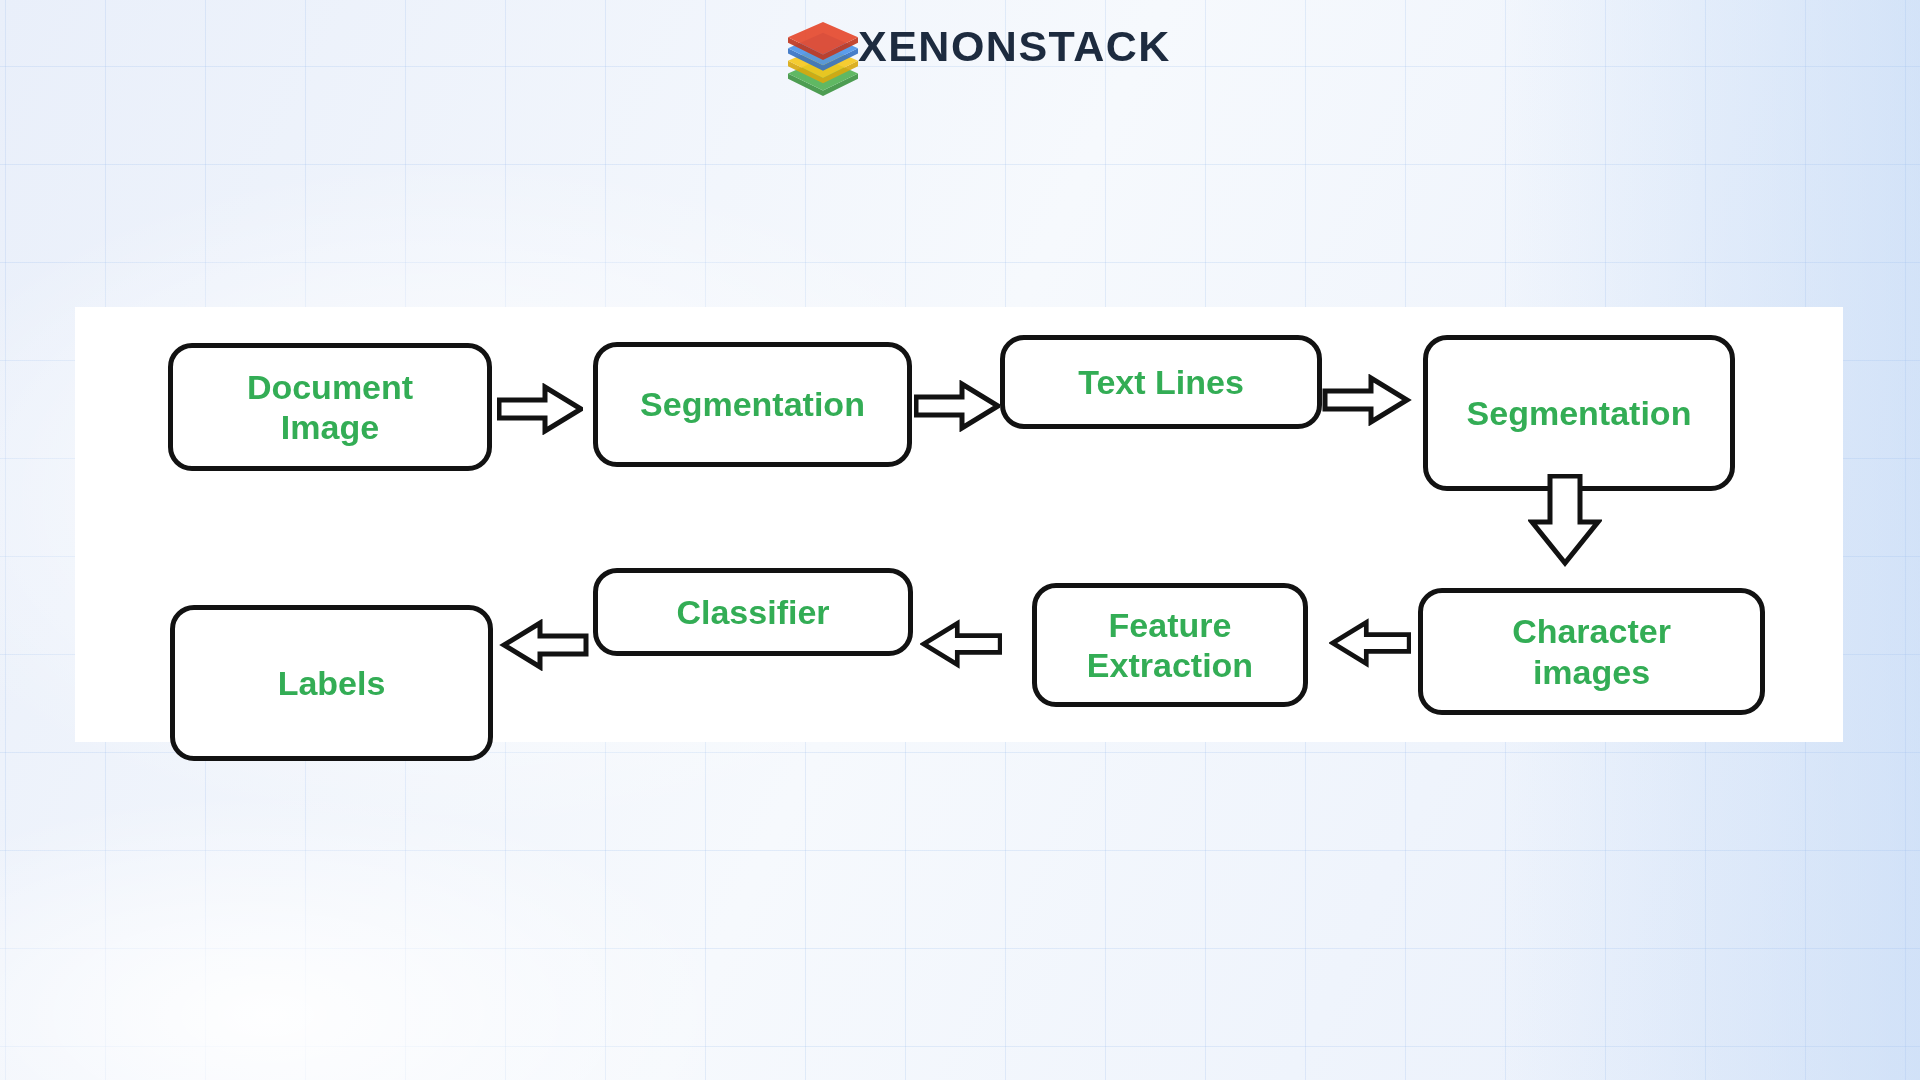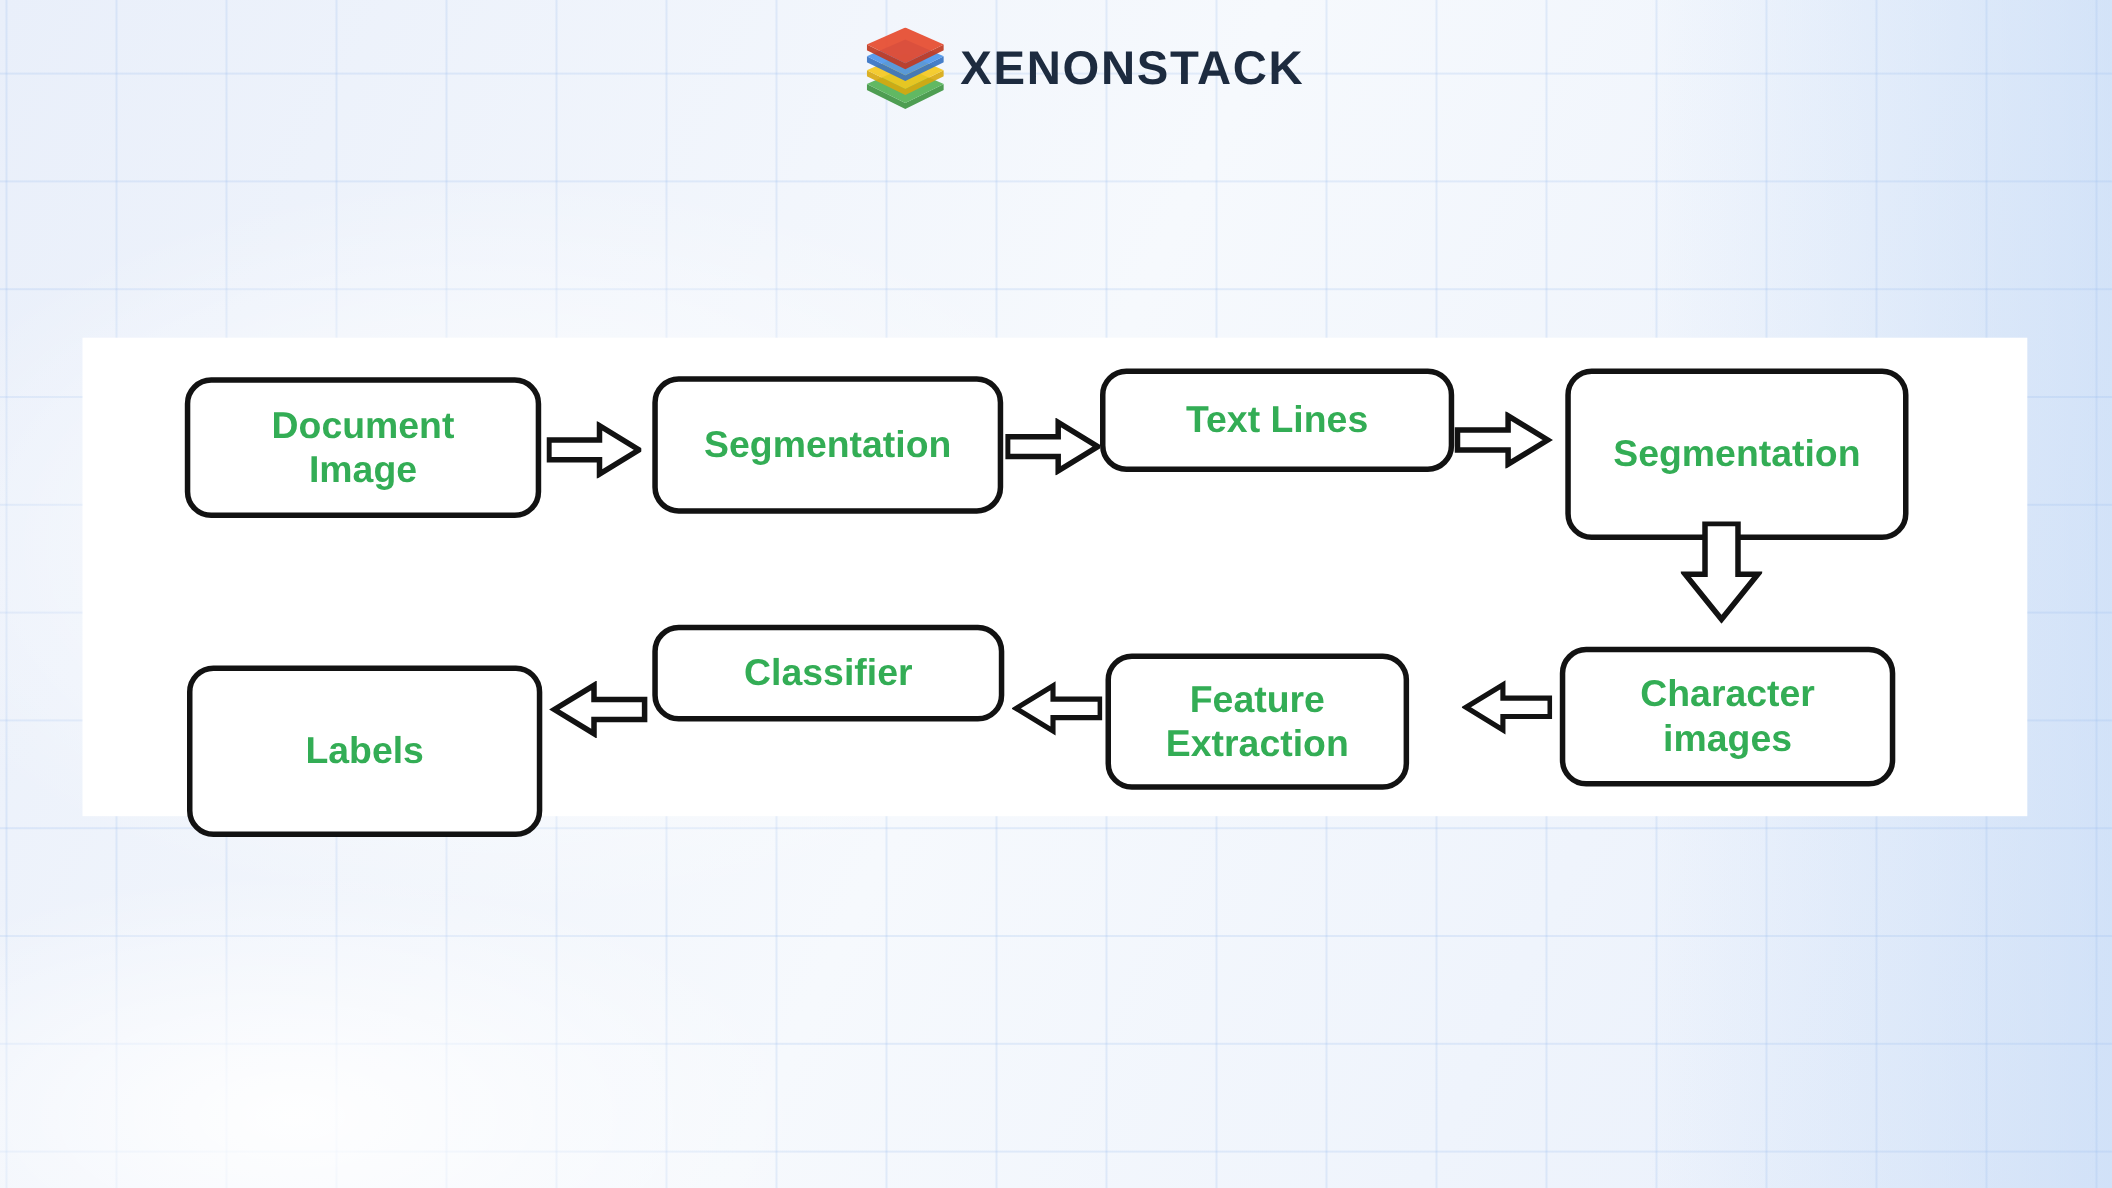--- a/index.html
+++ b/index.html
@@ -17,21 +17,21 @@
       linear-gradient(to bottom, rgba(148,184,236,0.22) 1.5px, rgba(148,184,236,0) 1.5px),
       linear-gradient(to right, rgba(214,228,248,0) 78%, rgba(190,214,245,0.55) 100%),
       linear-gradient(115deg, #e9effa 0%, #f6f9fd 48%, #e8effb 100%);
     background-size:auto,auto,100px 98px,100px 98px,auto,auto;
     background-position:0 0,0 0,5px 0,0 66px,0 0,0 0;
   }
 
   
   .logo{
     position:absolute;left:788px;top:22px;height:80px;
-    display:flex;align-items:center;gap:15px;
+    display:flex;gap:0;
   }
   .logo-text{
     font-size:43px;font-weight:bold;letter-spacing:1.5px;
     color:#1d2b3f;
   }
 
   
   .panel{
     position:absolute;left:75px;top:307px;width:1768px;height:435px;
     background:#ffffff;
@@ -41,22 +41,22 @@
     position:absolute;box-sizing:border-box;
     display:flex;align-items:center;justify-content:center;text-align:center;
     background:#fff;border:5px solid #121212;border-radius:24px;
     color:#33ad55;font-weight:bold;font-size:34px;line-height:1.18;
     white-space:pre-line;
   }
   #n-document   {left:168px; top:343px; width:324px; height:128px;}
   #n-preprocess {left:593px; top:342px; width:319px; height:125px;}
   #n-textlines  {left:1000px;top:335px; width:322px; height:94px;}
   #n-segment    {left:1423px;top:335px; width:312px; height:156px;}
-  #n-character  {left:1418px;top:588px; width:305px; height:127px;}
-  #n-feature    {left:1005px;top:583px; width:276px; height:124px;margin-top:11px;}
+  #n-character  {left:1418px;top:588px; width:347px; height:127px;}
+  #n-feature    {left:1032px;top:583px; width:276px; height:124px;}
   #n-classifier {left:593px; top:568px; width:320px; height:88px;}
   #n-labels     {left:170px; top:605px; width:323px; height:156px;}
 
   .arrow{position:absolute;}
   #a1{left:497px;  top:383px;}
   #a2{left:914px;  top:380px;}
   #a3{left:1320px; top:374px;}
   #a4{left:1528px; top:474px;}
   #a5{left:1329px; top:617px;}
   #a6{left:920px;  top:618px;}

